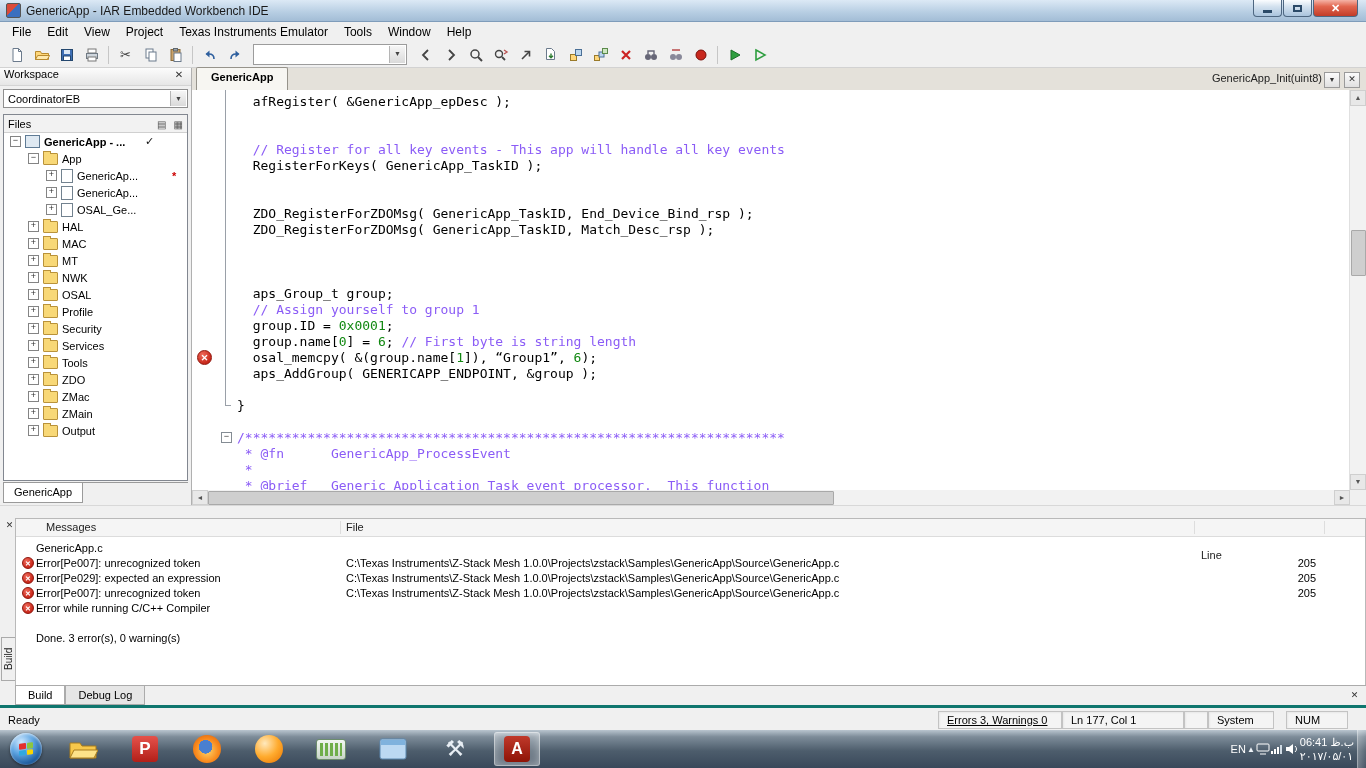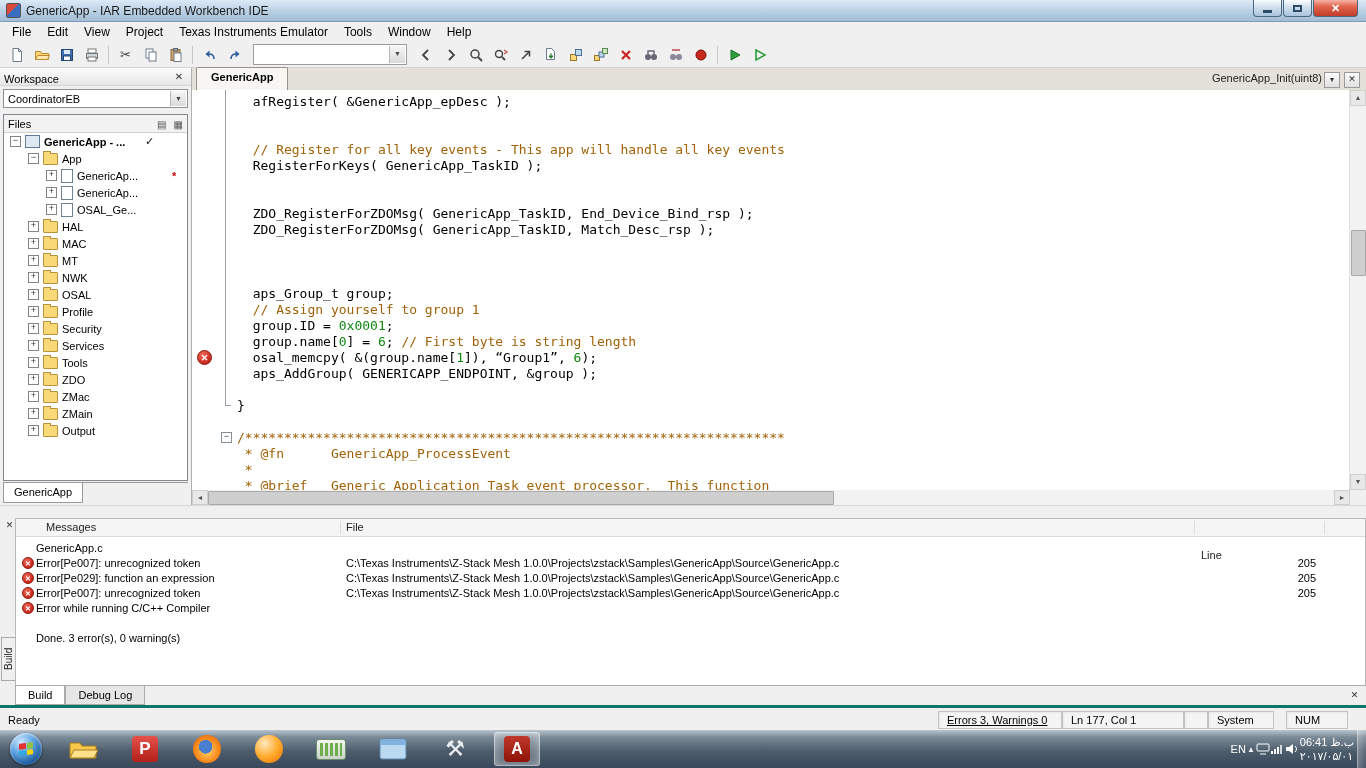--- a/index.html
+++ b/index.html
@@ -34,21 +34,21 @@
             position:relative;display:flex;align-items:center;}
   .tb-combo input{border:none;outline:none;width:128px;height:15px;font-size:11px;margin-left:2px;
                   font-family:"Liberation Sans",sans-serif;}
   .combo-arrow{position:absolute;right:1px;top:1px;bottom:1px;width:15px;text-align:center;
                background:linear-gradient(#f6f6f6,#dadada);border-left:1px solid #b5b5b5;
                font-size:7px;line-height:15px;color:#444;}
 
   
   .workspace{position:absolute;left:0;top:68px;width:192px;height:437px;background:#f0f0f0;
              border-right:1px solid #b0b0b0;box-sizing:border-box;}
-  .ws-header{height:17px;display:flex;align-items:flex-end;justify-content:space-between;padding:0 4px;
+  .ws-header{height:17px;display:flex;align-items:flex-start;justify-content:space-between;padding:0 4px;
              background:linear-gradient(#fcfcfc,#e6e6e6);border-bottom:1px solid #d4d4d4;}
   .ws-close{width:14px;height:13px;text-align:center;line-height:12px;font-size:10px;color:#333;
             border:1px solid transparent;}
   .ws-combo{position:absolute;left:3px;right:3px;top:21px;height:19px;background:#fff;
             border:1px solid #8f8f8f;display:flex;align-items:center;padding-left:4px;box-sizing:border-box;}
   .tree-box{position:absolute;left:3px;right:3px;top:46px;bottom:24px;background:#fff;
             border:1px solid #828790;overflow:hidden;}
   .files-bar{height:17px;background:#f2f2f2;border-bottom:1px solid #d0d0d0;display:flex;
              align-items:center;justify-content:space-between;padding:0 4px;}
   .files-icons span{font-size:10px;color:#555;margin-left:4px;}
@@ -87,21 +87,21 @@
   .fold-tick{position:absolute;left:33px;top:315px;width:6px;height:1px;background:#9aa0a8;}
   .fold-box{position:absolute;left:29px;top:342px;width:9px;height:9px;border:1px solid #848c94;
             background:#fff;font-size:9px;line-height:7px;text-align:center;color:#333;}
   .err-marker{position:absolute;left:5px;top:260px;width:15px;height:15px;border-radius:50%;
               background:radial-gradient(circle at 35% 30%,#ef6a5a,#c8281b 70%);border:1px solid #8f140b;
               color:#fff;font-size:9px;font-weight:bold;line-height:15px;text-align:center;box-sizing:border-box;}
   #code{position:absolute;left:45px;top:4px;right:0;}
   .code-line{height:16px;line-height:16px;white-space:pre;
              font-family:"DejaVu Sans Mono","Liberation Mono",monospace;font-size:13px;}
   .tk-p{color:#000;}
-  .tk-cm{color:#a16207;}
+  .tk-cm{color:#8b5cf6;}
   .tk-n{color:#118811;}
   .ed-vscroll{position:absolute;right:0;top:22px;bottom:15px;width:16px;background:#f2f2f2;border-left:1px solid #e0e0e0;}
   .vs-arrow{position:absolute;left:0;width:16px;height:16px;background:#e8e8e8;border:1px solid #cfcfcf;
             box-sizing:border-box;font-size:7px;text-align:center;line-height:14px;color:#555;}
   .vs-thumb{position:absolute;left:1px;width:13px;top:140px;height:44px;background:#cfcfcf;
             border:1px solid #a9a9a9;border-radius:1px;}
   .ed-hscroll{position:absolute;left:0;right:16px;bottom:0;height:15px;background:#f2f2f2;}
   .hs-arrow{position:absolute;top:0;width:16px;height:15px;background:#e8e8e8;border:1px solid #cfcfcf;
             box-sizing:border-box;font-size:7px;text-align:center;line-height:13px;color:#555;}
   .hs-thumb{position:absolute;left:16px;width:624px;top:1px;height:12px;background:#cfcfcf;
@@ -554,21 +554,21 @@
             <span class="bp-msg">GenericApp.c</span>
           </div>
           <div class="bp-row">
             <span class="err-icon">✕</span>
             <span class="bp-msg">Error[Pe007]: unrecognized token</span>
             <span class="bp-file">C:\Texas Instruments\Z-Stack Mesh 1.0.0\Projects\zstack\Samples\GenericApp\Source\GenericApp.c</span>
             <span class="bp-line">205</span>
           </div>
           <div class="bp-row">
             <span class="err-icon">✕</span>
-            <span class="bp-msg">Error[Pe029]: function an expression</span>
+            <span class="bp-msg">Error[Pe029]: expected an expression</span>
             <span class="bp-file">C:\Texas Instruments\Z-Stack Mesh 1.0.0\Projects\zstack\Samples\GenericApp\Source\GenericApp.c</span>
             <span class="bp-line">205</span>
           </div>
           <div class="bp-row">
             <span class="err-icon">✕</span>
             <span class="bp-msg">Error[Pe007]: unrecognized token</span>
             <span class="bp-file">C:\Texas Instruments\Z-Stack Mesh 1.0.0\Projects\zstack\Samples\GenericApp\Source\GenericApp.c</span>
             <span class="bp-line">205</span>
           </div>
           <div class="bp-row">

